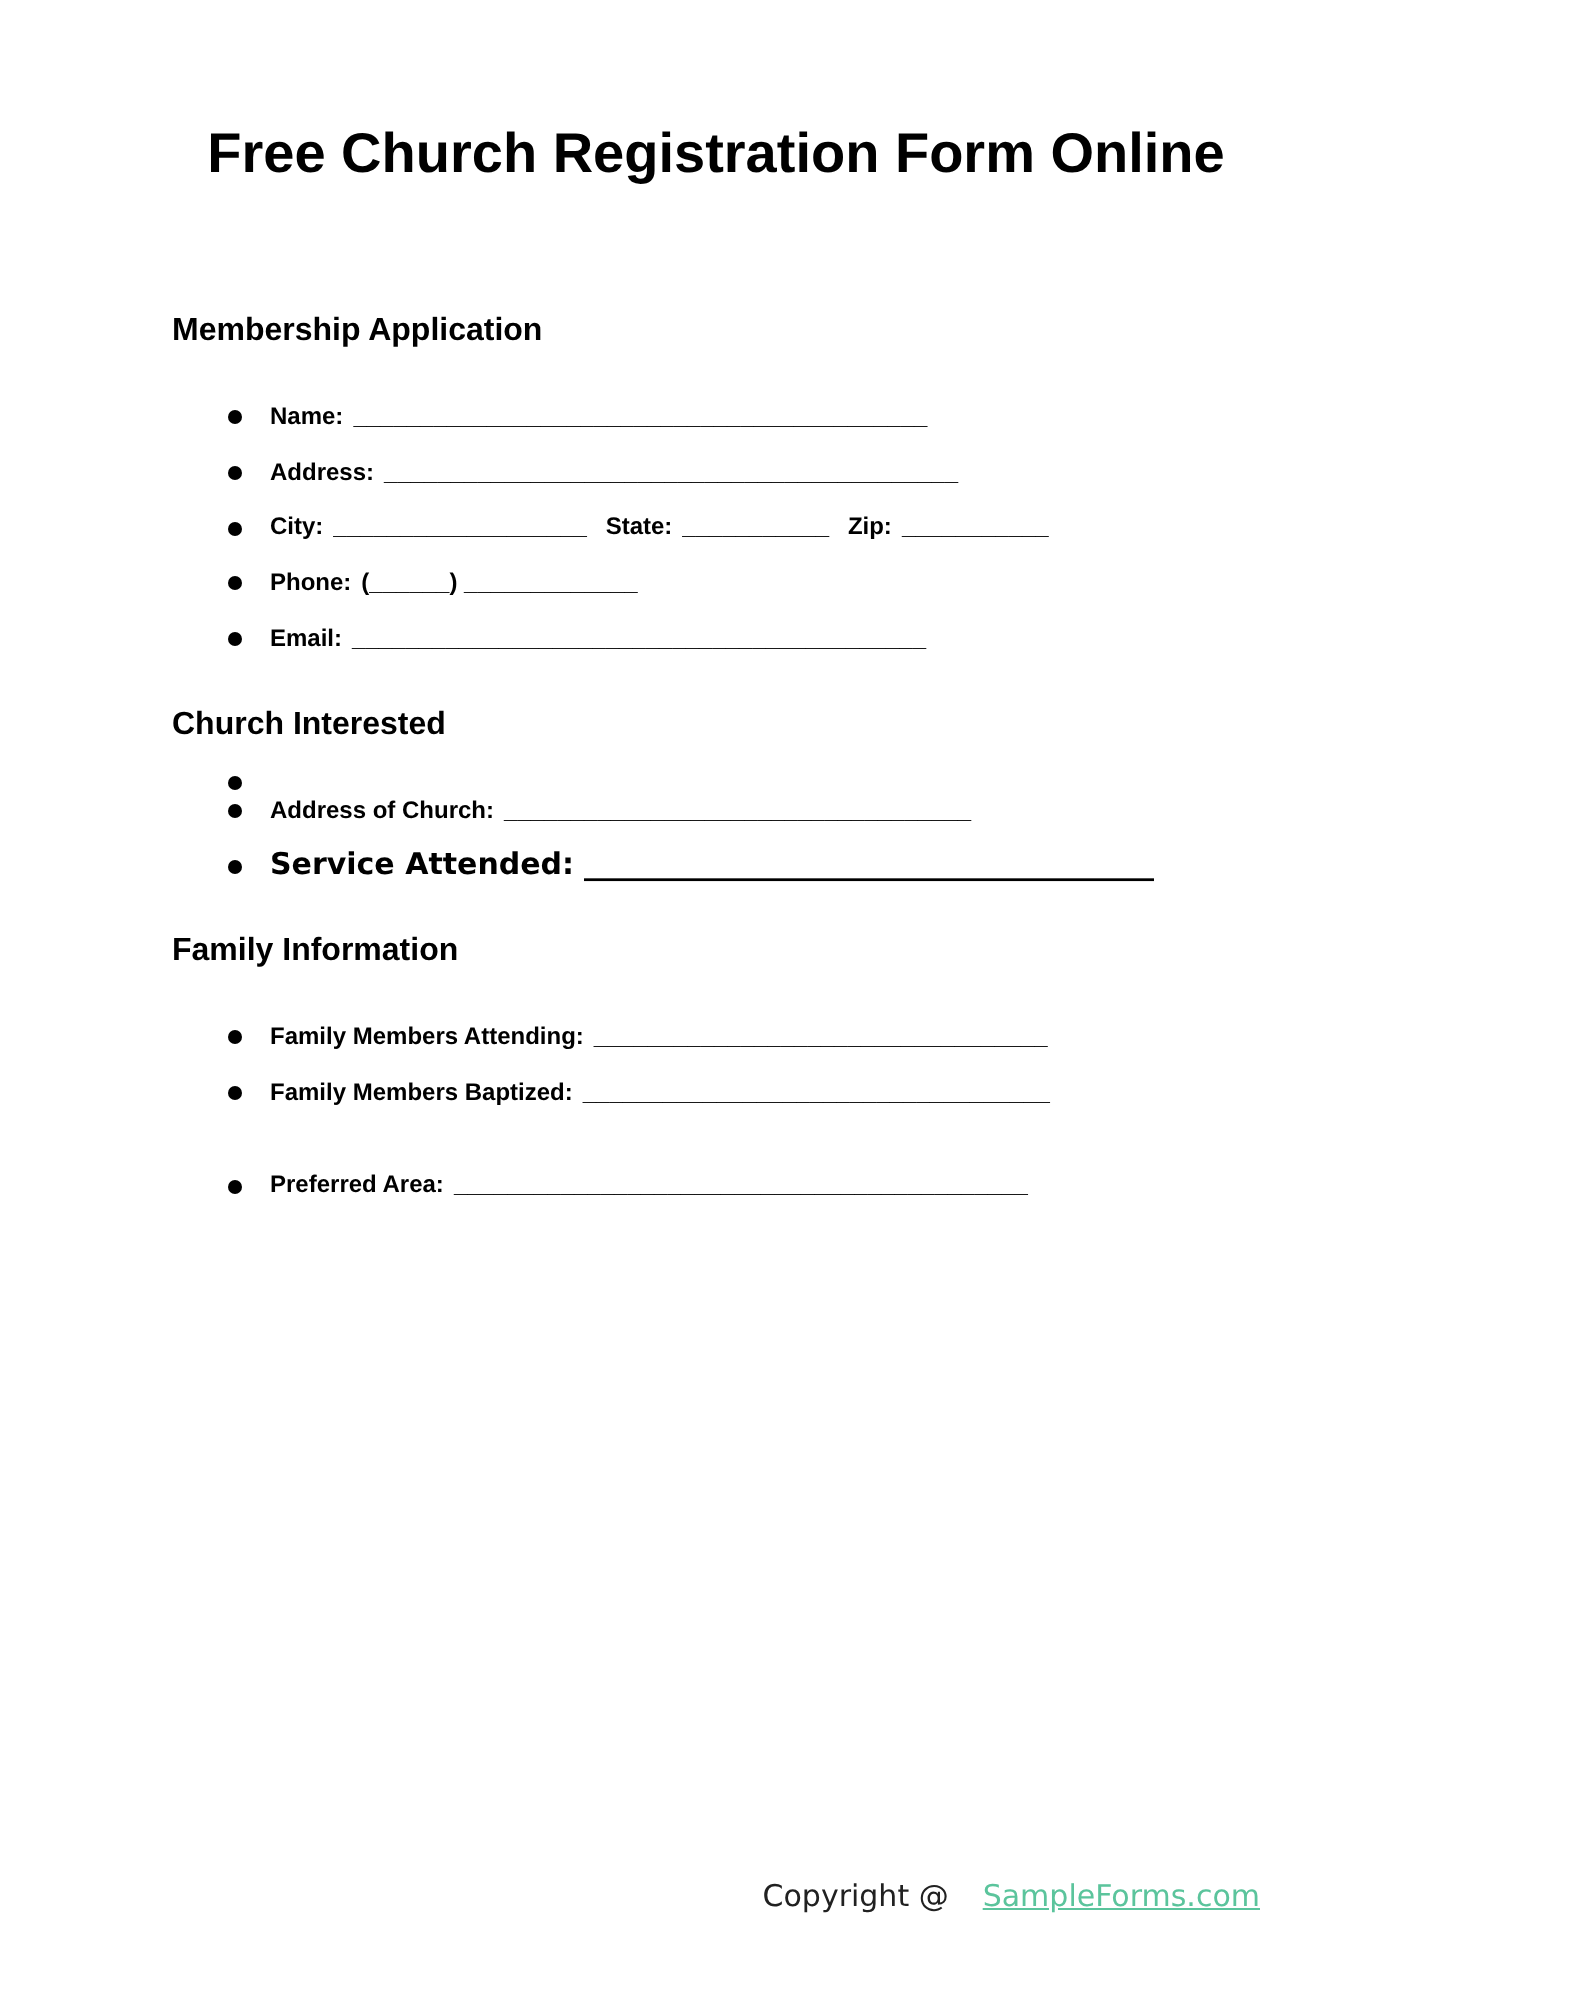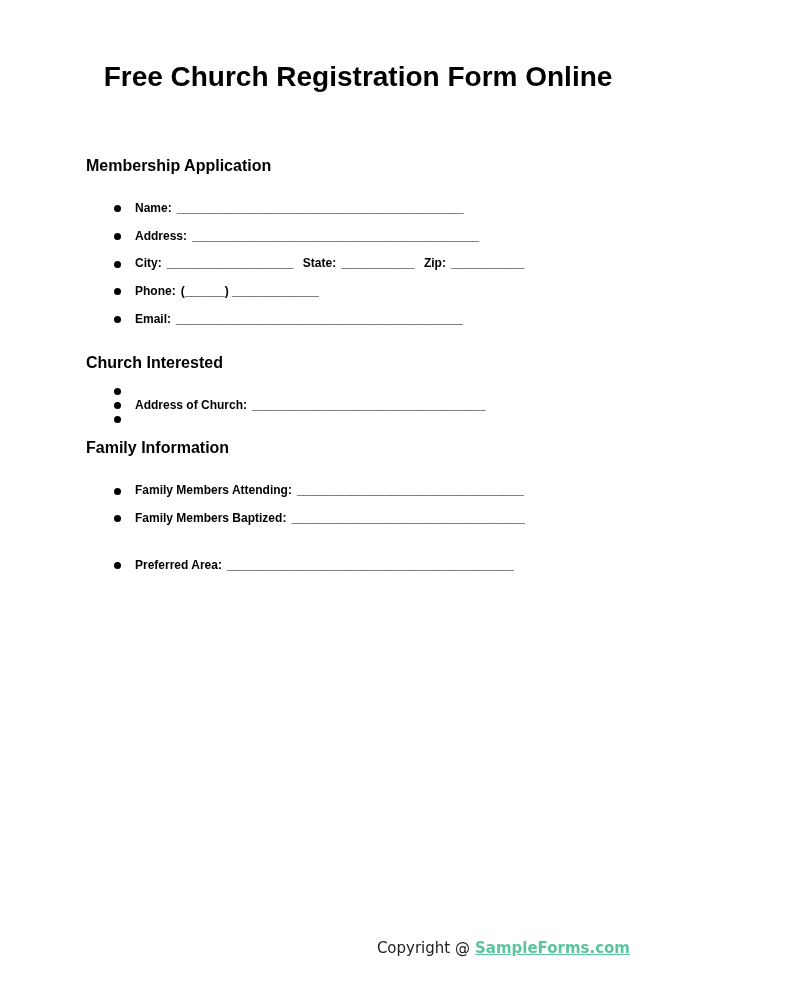--- a/index.html
+++ b/index.html
@@ -71,23 +71,23 @@
     top: 937px;
     right: 86px;
     font-family: "DejaVu Sans", sans-serif;
     font-size: 15px;
     line-height: 22px;
     color: #212121;
     white-space: nowrap;
   }
   .footer-link {
     color: #5bc49c;
-    font-weight: bold;
+    font-weight: normal;
     text-decoration: underline;
-    margin-left: 5px;
+    margin-left: 17px;
     cursor: pointer;
   }
 </style>
 </head>
 <body>
 
 <div class="page">
 
   <h1 class="doc-title">Free Church Registration Form Online</h1>
 
@@ -123,20 +123,21 @@
     <ul class="field-list">
       <li class="field-row">
         <span class="bullet"></span>
       </li>
       <li class="field-row">
         <span class="bullet"></span>
         <span class="seg"><span class="lbl">Address of Church:</span><span class="blank-line">___________________________________</span></span>
       </li>
       <li class="field-row alt-font">
         <span class="bullet"></span>
+        <span class="seg"><span class="lbl">Service Attended:</span><span class="blank-line">______________________________________</span></span>
       </li>
     </ul>
 
     <h2 class="section-heading">Family Information</h2>
     <ul class="field-list">
       <li class="field-row">
         <span class="bullet"></span>
         <span class="seg"><span class="lbl">Family Members Attending:</span><span class="blank-line">__________________________________</span></span>
       </li>
       <li class="field-row">

